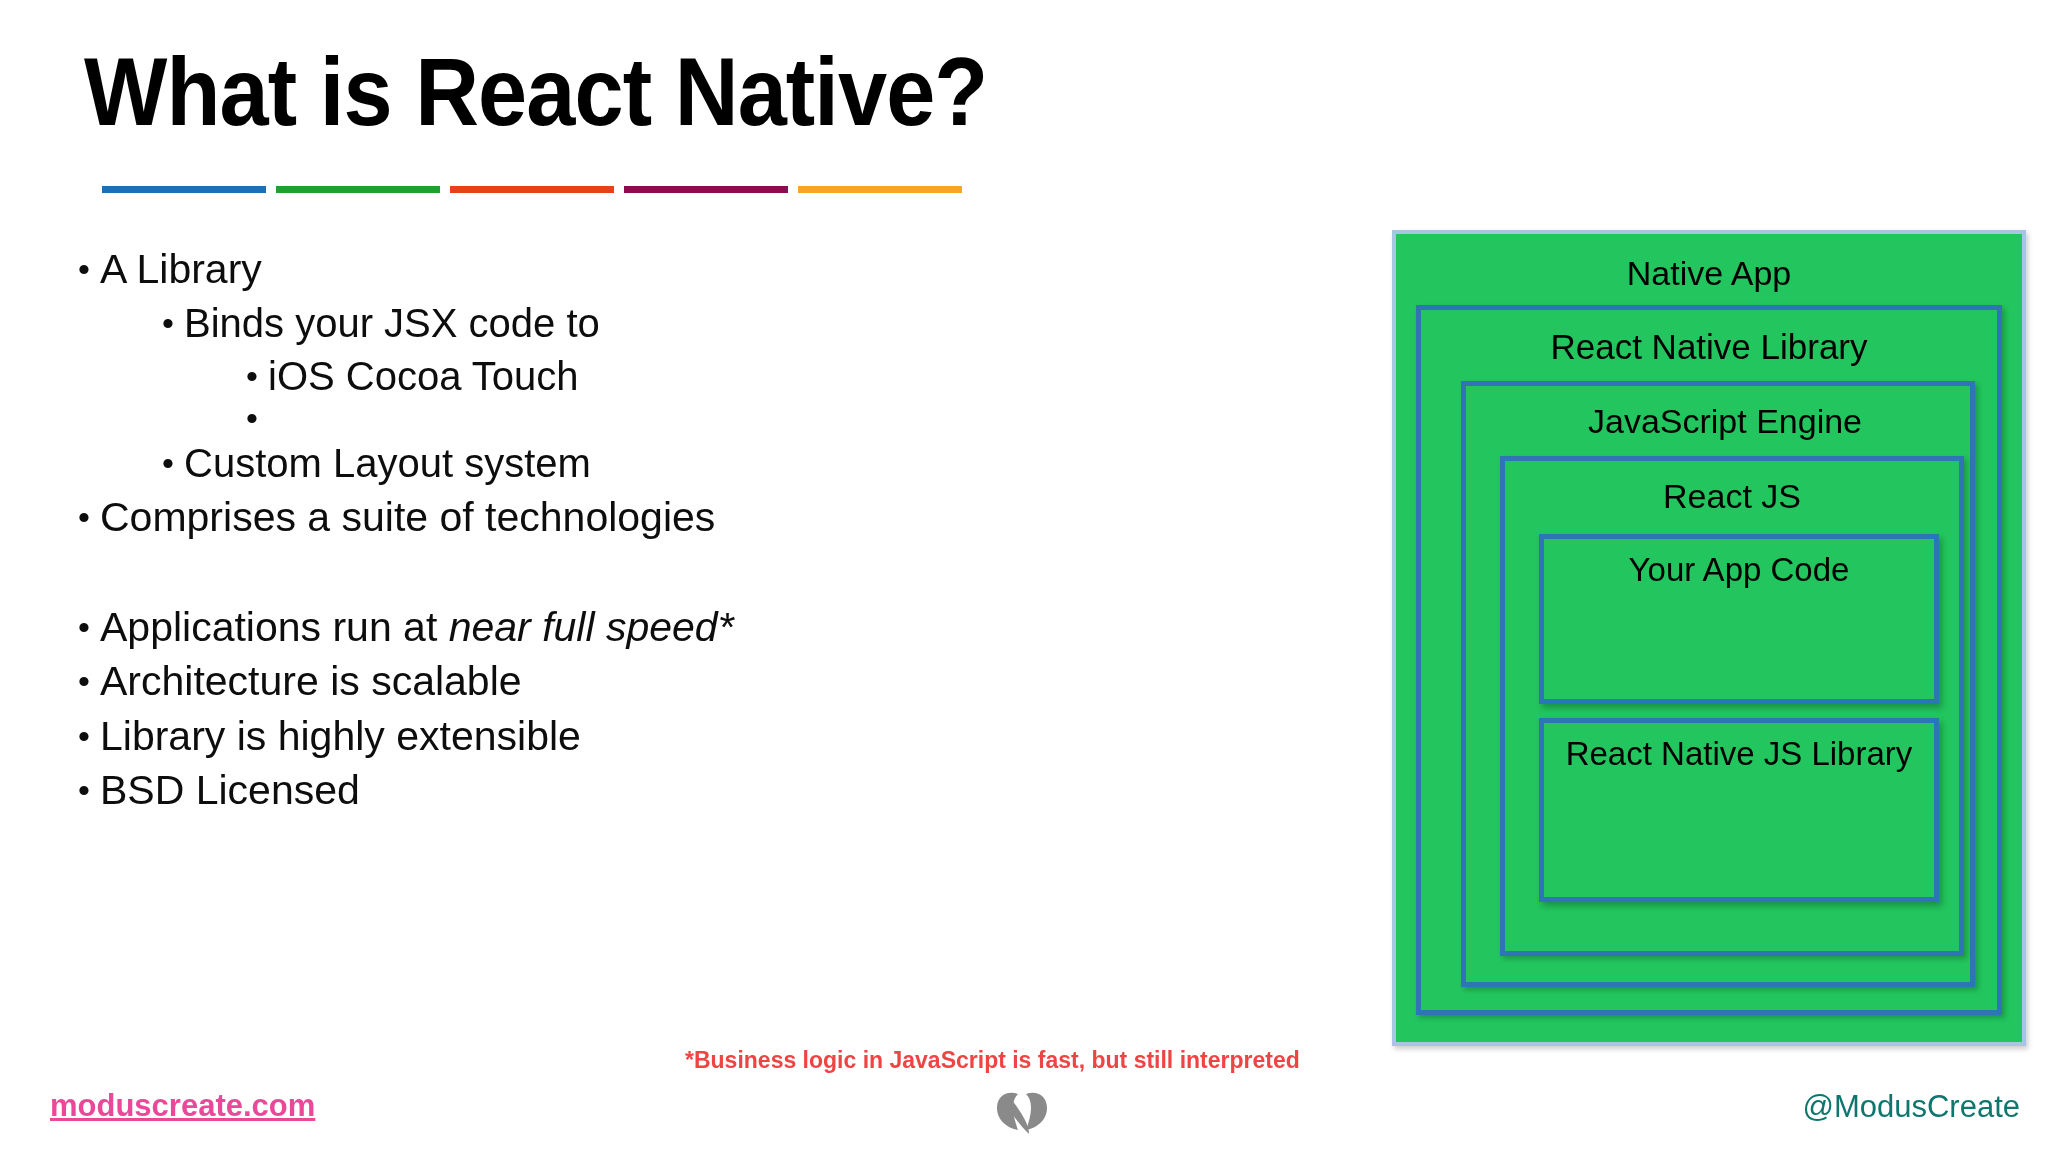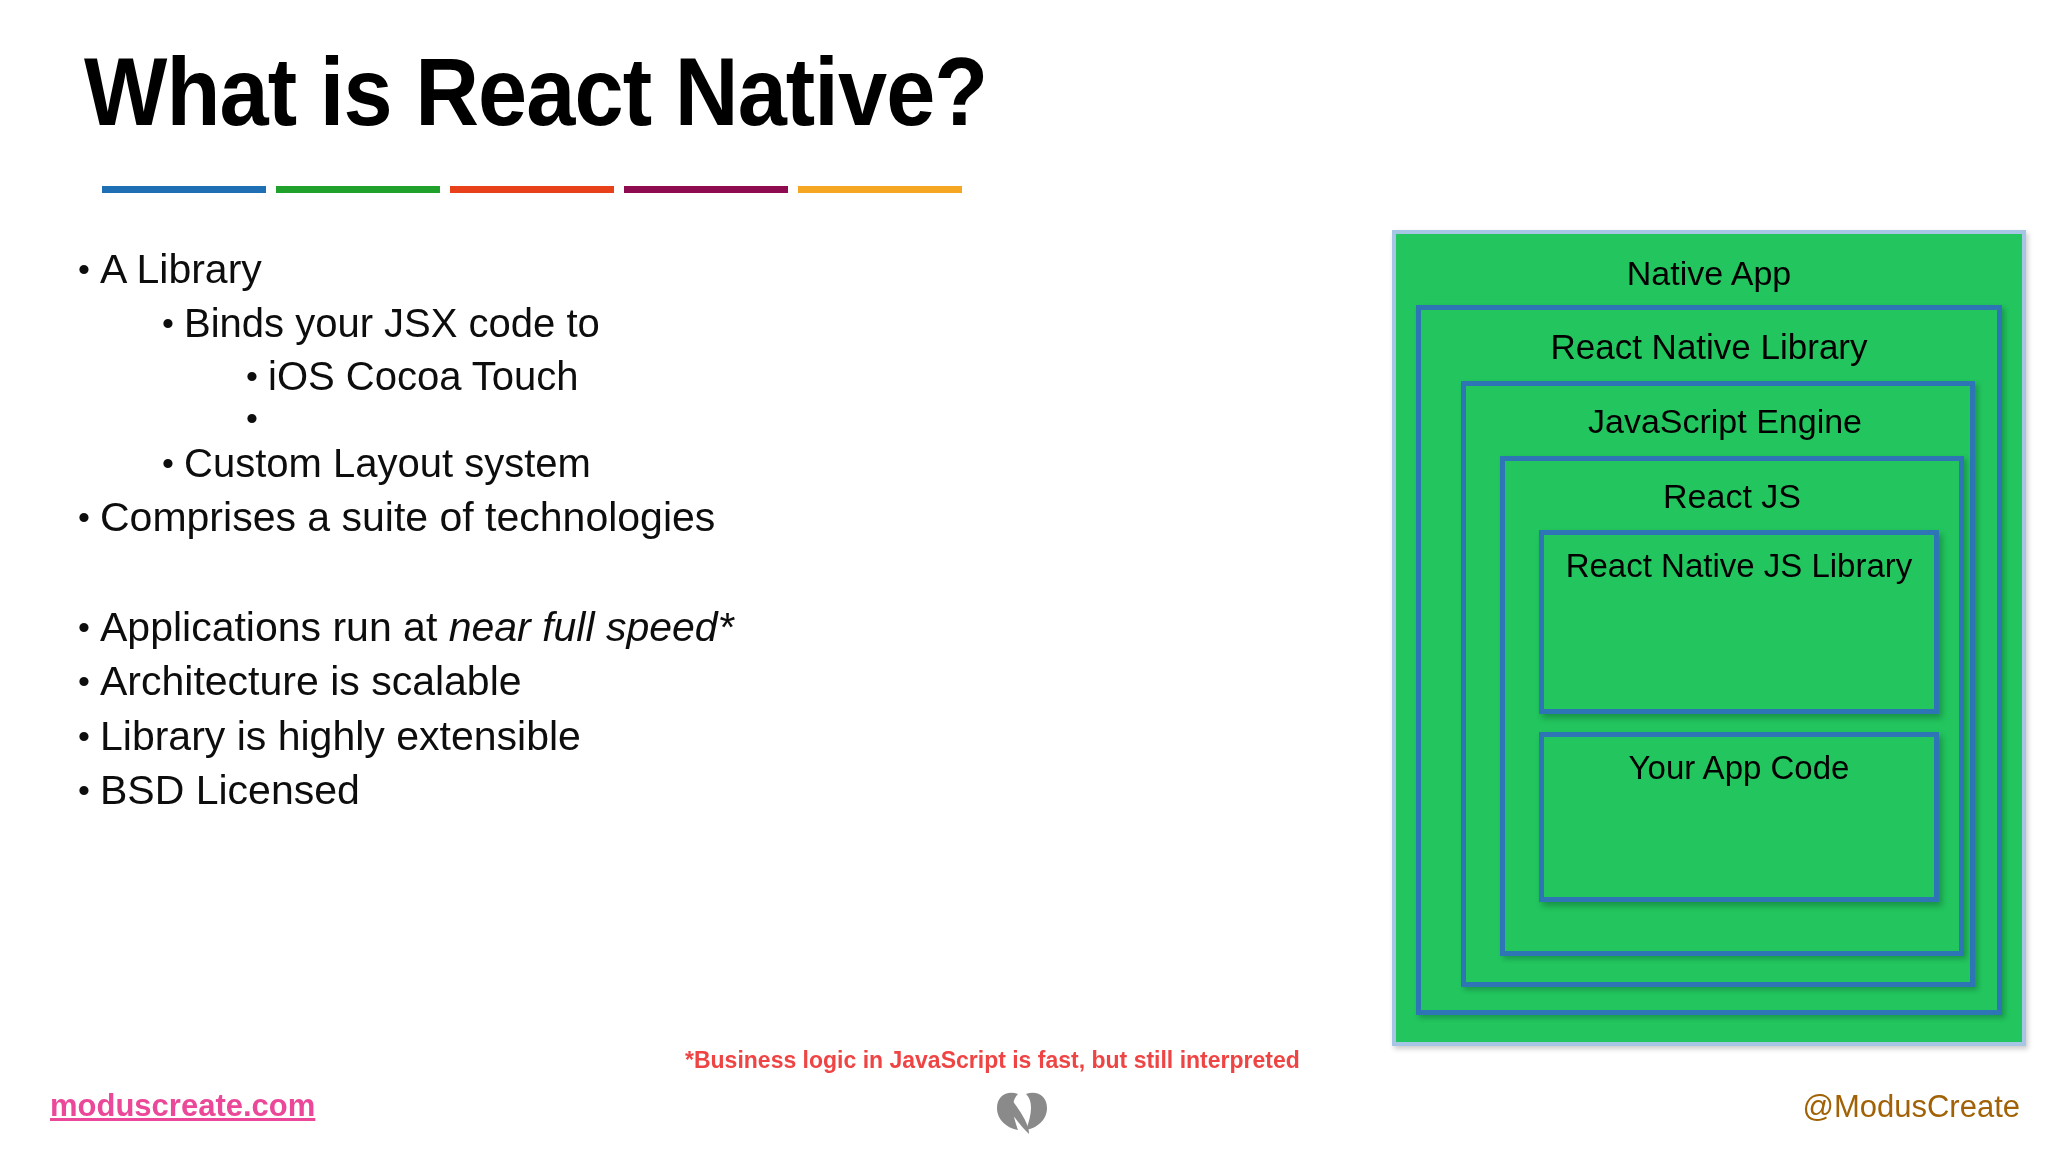--- a/index.html
+++ b/index.html
@@ -167,21 +167,21 @@
     color: #ec4899;
     text-decoration: underline;
     white-space: nowrap;
     font-weight: bold;
   }
   .footer-handle {
     position: absolute;
     right: 28px;
     top: 1089px;
     font-size: 31px;
-    color: #a16207;
+    color: #0f766e;
     white-space: nowrap;
   }
   .footer-logo {
     position: absolute;
     left: 985px;
     top: 1084px;
     width: 74px;
     height: 60px;
   }
 </style>
@@ -259,26 +259,26 @@
 
     <div class="box box-rn-library" style="border-color: rgb(46, 117, 182);">
       <div class="box-label">React Native Library</div>
 
       <div class="box box-js-engine" style="border-color: rgb(46, 117, 182);">
         <div class="box-label">JavaScript Engine</div>
 
         <div class="box box-react-js" style="border-color: rgb(46, 117, 182);">
           <div class="box-label">React JS</div>
 
+          <div class="box box-your-app" style="border-color: rgb(46, 117, 182);">
+            <div class="box-label">Your App Code</div>
+          </div>
+
           <div class="box box-rn-js-lib" style="border-color: rgb(46, 117, 182);">
             <div class="box-label">React Native JS Library</div>
-          </div>
-
-          <div class="box box-your-app" style="border-color: rgb(46, 117, 182);">
-            <div class="box-label">Your App Code</div>
           </div>
 
         </div>
       </div>
     </div>
   </div>
 </div>
 
 <a class="footer-link" href="#">moduscreate.com</a>
 

